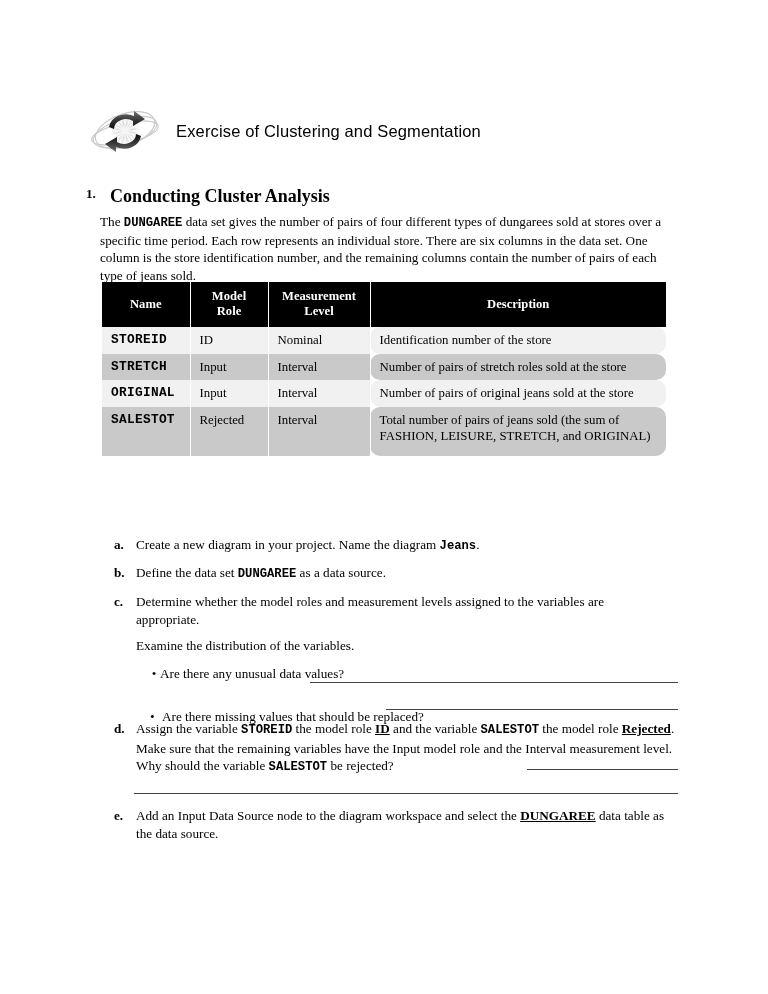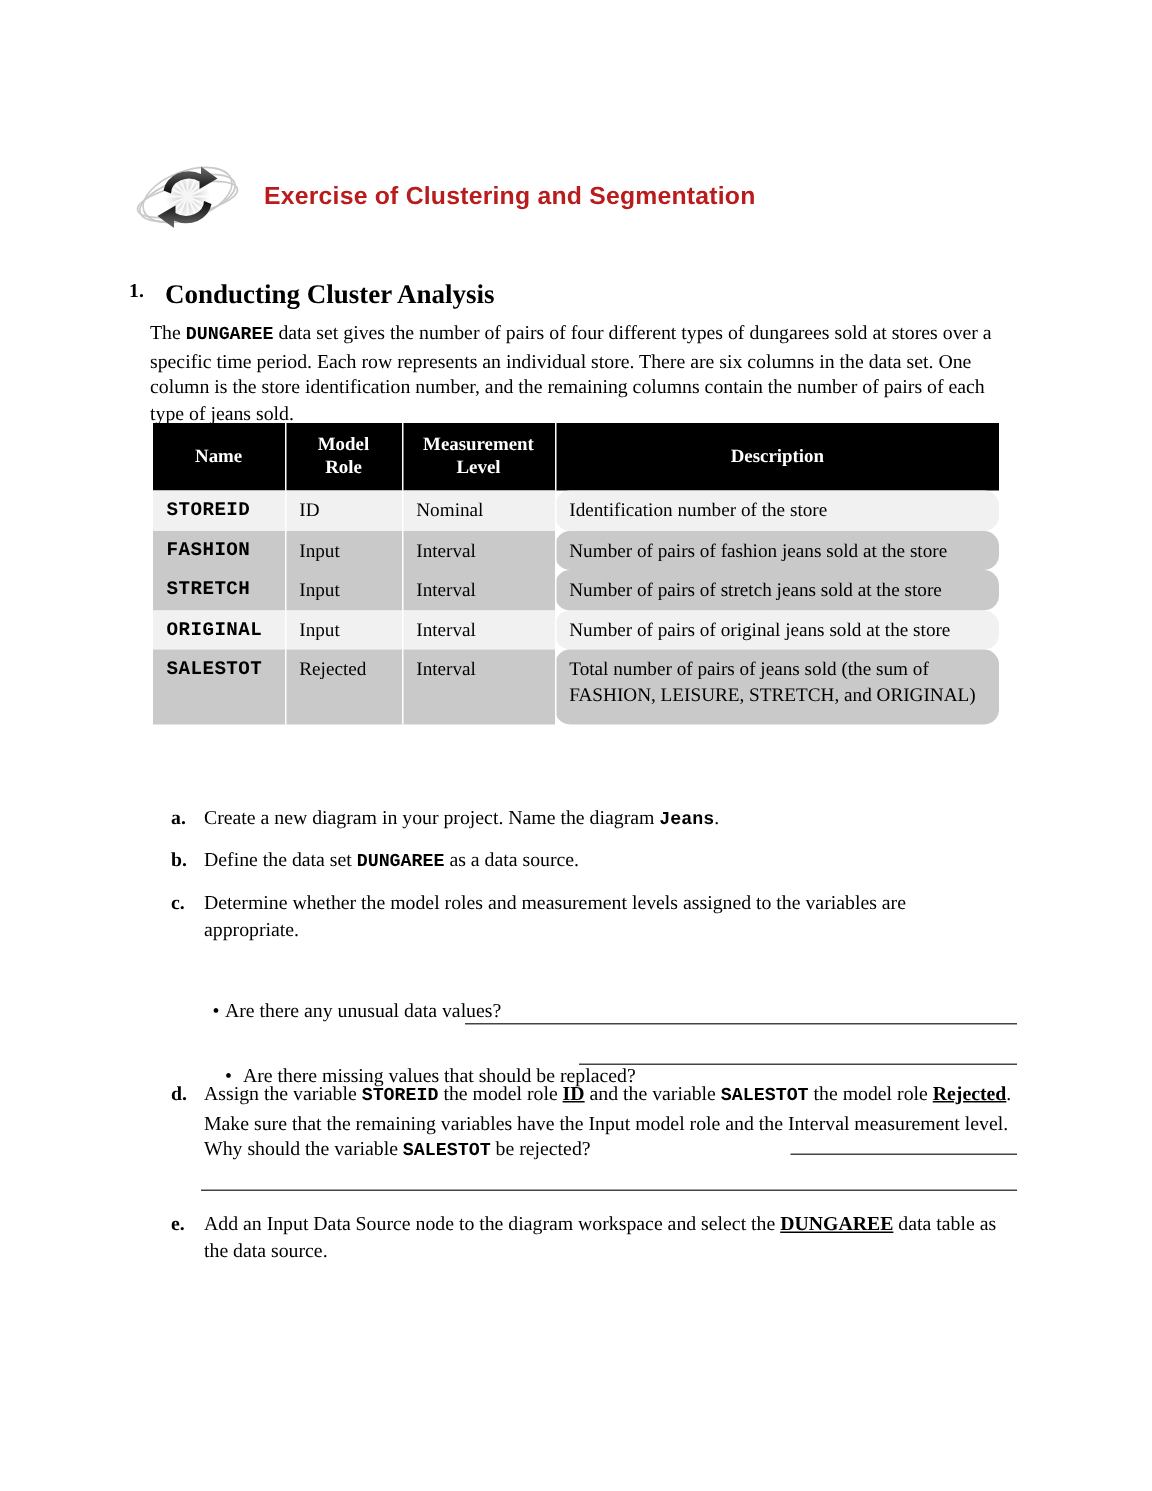--- a/index.html
+++ b/index.html
@@ -35,24 +35,24 @@
     align-items: center;
   }
   .logo {
     width: 78px;
     height: 58px;
     flex: 0 0 78px;
     position: relative;
   }
   .doc-title {
     font-family: "Liberation Sans", "DejaVu Sans", sans-serif;
-    font-weight: bold;
+    font-weight: normal;
     font-size: 16.5px;
     letter-spacing: 0.15px;
-    color: #b91c1c;
+    color: #000000;
     margin-left: 12px;
     white-space: nowrap;
   }
 
   
   .section-num {
     position: absolute;
     left: 86px;
     top: 186px;
     font-weight: bold;
@@ -240,30 +240,24 @@
       </tr>
     </thead>
     <tbody>
       <tr class="row-light">
         <td class="cell-name">STOREID</td>
         <td>ID</td>
         <td>Nominal</td>
         <td>Identification number of  the store</td>
       </tr>
       <tr class="row-dark">
-        <td class="cell-name">FASHION</td>
-        <td>Input</td>
-        <td>Interval</td>
-        <td>Number of pairs of fashion jeans sold at the store</td>
-      </tr>
-      <tr class="row-dark">
         <td class="cell-name">STRETCH</td>
         <td>Input</td>
         <td>Interval</td>
-        <td>Number of pairs of stretch jeans sold at the store</td>
+        <td>Number of pairs of stretch roles sold at the store</td>
       </tr>
       <tr class="row-light">
         <td class="cell-name">ORIGINAL</td>
         <td>Input</td>
         <td>Interval</td>
         <td>Number of pairs of original jeans sold at the store</td>
       </tr>
       <tr class="row-dark">
         <td class="cell-name" style="padding-bottom:28px;">SALESTOT</td>
         <td>Rejected</td>
@@ -281,22 +275,23 @@
   <div class="item" style="left:114px; top:564px; width:560px;">
     <span class="ltr">b.</span>
     <span class="txt"><span>Define the data set </span><span class="mono">DUNGAREE</span><span> as a data source.</span></span>
   </div>
 
   <div class="item" style="left:114px; top:593px; width:520px;">
     <span class="ltr">c.</span>
     <span class="txt">Determine whether the model roles and measurement levels assigned to the variables are appropriate.</span>
   </div>
 
-
-  <div class="bullet-item" style="left:138px; top:665px;text-align:center;">
+  <div class="plain" style="left:136px; top:637px; width:520px;">Examine the distribution of the variables.</div>
+
+  <div class="bullet-item" style="left:148px; top:665px;text-align:center;">
     <span class="dot">•</span><span>Are there any unusual data values?</span>
   </div>
   <div class="ansline" style="left:310px; top:682px; width:368px;"></div>
 
   <div class="bullet-item" style="left:150px; top:708px;">
     <span class="dot">•</span><span>Are there missing values that should be replaced?</span>
   </div>
   <div class="ansline" style="left:386px; top:709px; width:292px;"></div>
 
   <div class="item" style="left:114px; top:720px; width:566px;">

